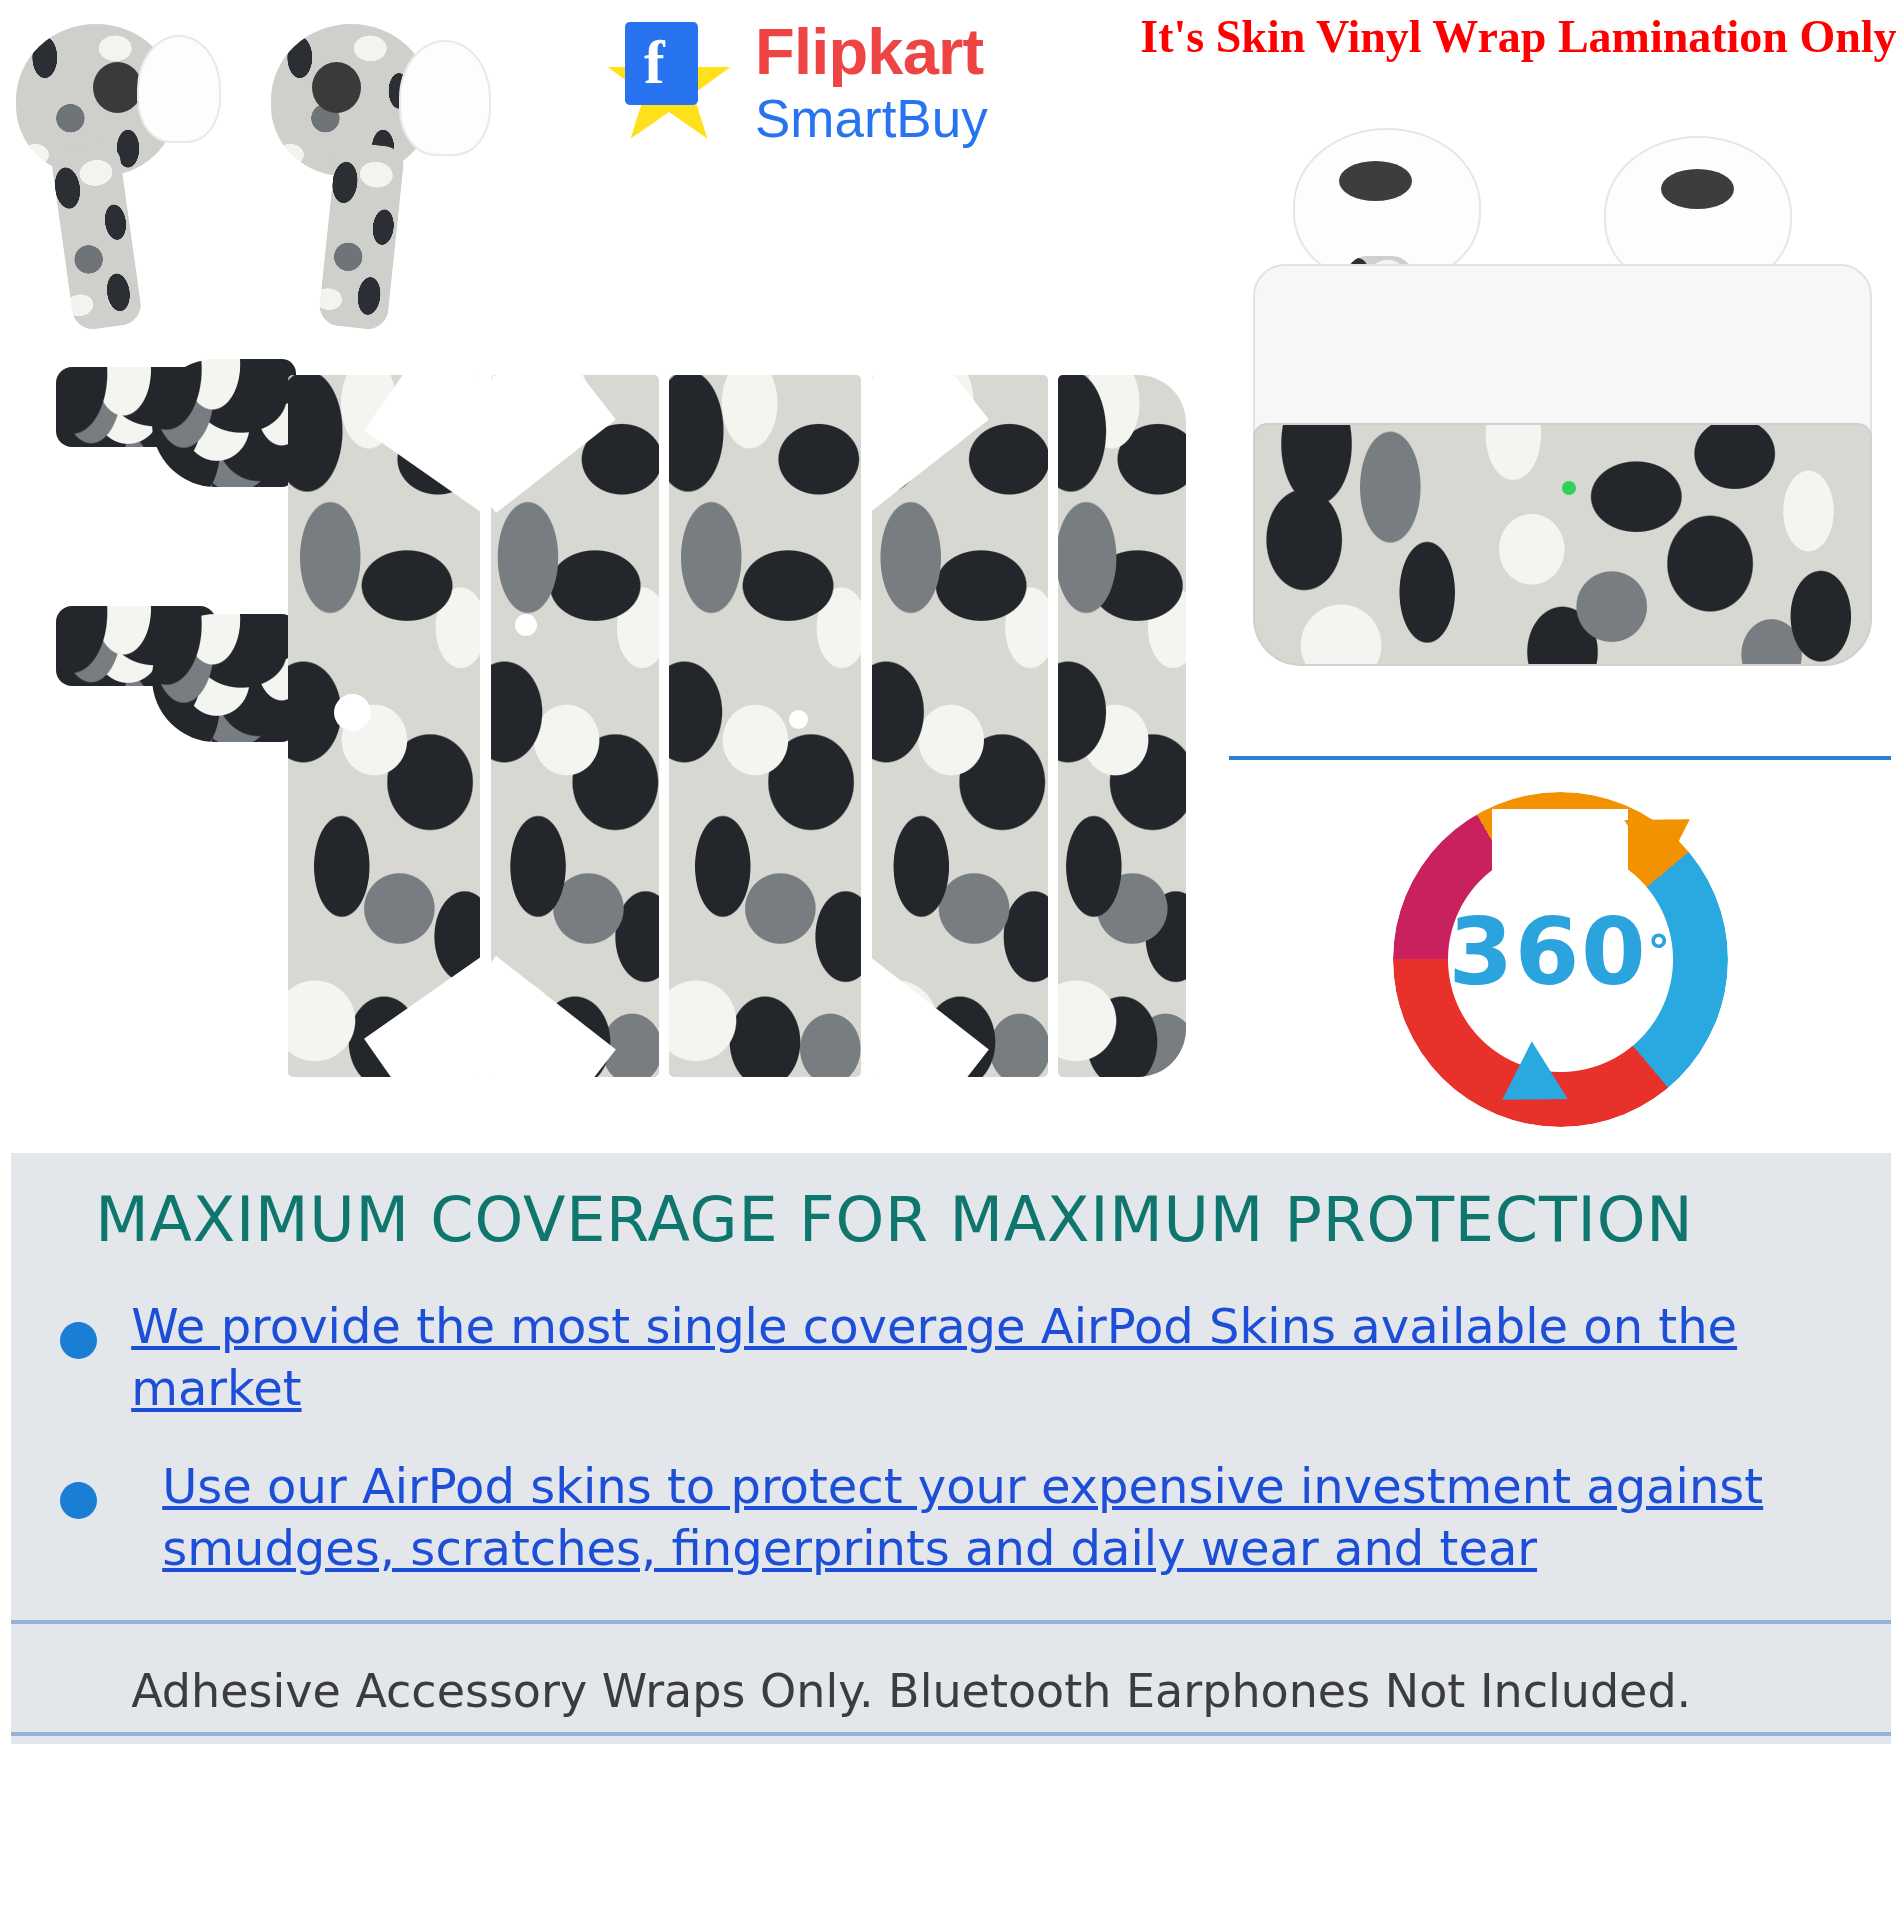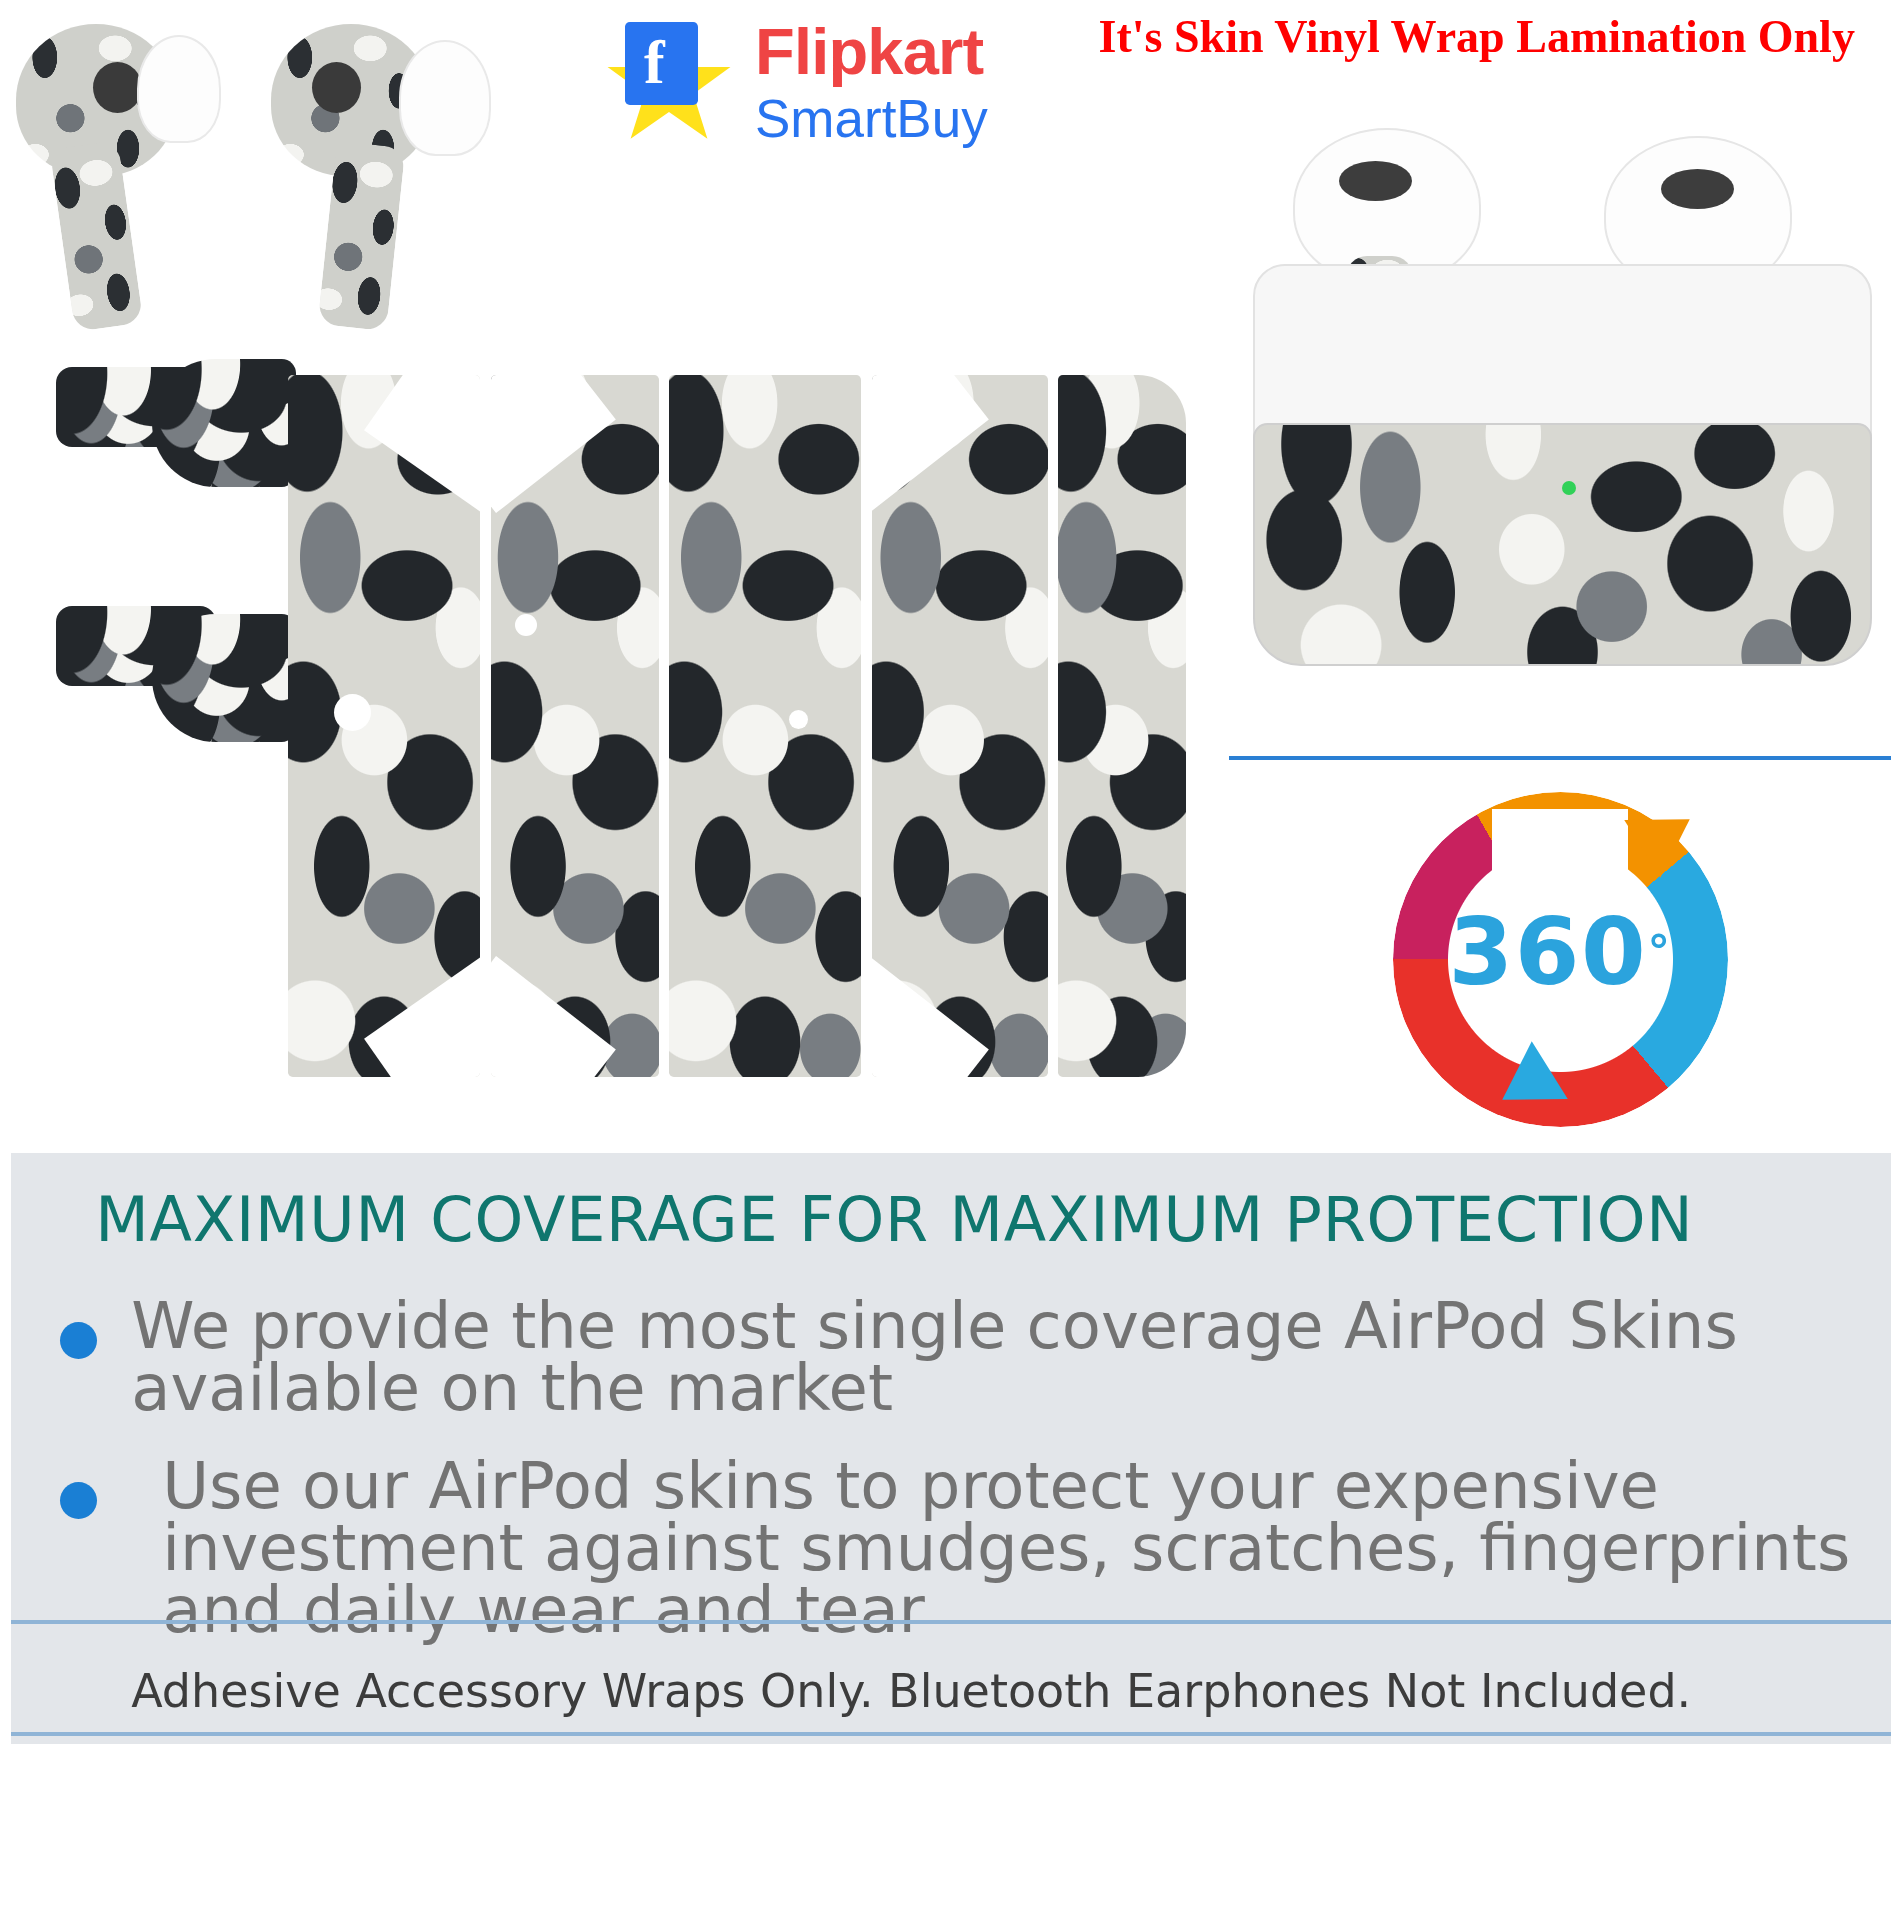--- a/index.html
+++ b/index.html
@@ -13,21 +13,21 @@
   
   .brand{position:absolute;left:595px;top:8px;width:495px;height:152px;}
   .brand .star-wrap{position:absolute;left:0;top:8px;width:152px;height:132px;}
   .brand .star{position:absolute;left:6.4px;top:4.8px;width:136px;height:128px;}
   .brand .f-badge{position:absolute;left:30px;top:6.4px;width:73px;height:83px;background:#2874f0;border-radius:4.8px;}
   .brand .f-letter{position:absolute;left:49px;top:14.4px;color:#fff;font-size:62px;font-weight:bold;font-family:"Liberation Serif", serif;line-height:64px;}
   .brand .name{position:absolute;left:160px;top:6.4px;font-size:65px;font-weight:bold;color:#ef4444;letter-spacing:-0.8px;}
   .brand .sub{position:absolute;left:160px;top:80px;font-size:53px;color:#2874f0;font-weight:normal;}
 
   
-  .headline{position:absolute;right:6.4px;top:9.6px;width:798px;text-align:left;color:#ff0000;font-size:46px;font-weight:bold;font-family:"Liberation Serif", serif;white-space:nowrap;}
+  .headline{position:absolute;right:6.4px;top:9.6px;width:798px;text-align:right;color:#ff0000;font-size:46px;font-weight:bold;font-family:"Liberation Serif", serif;white-space:nowrap;}
 
   
   .buds{position:absolute;left:8px;top:8px;width:511px;height:335px;}
   .bud{position:absolute;}
   .bud .head{position:absolute;border-radius:50% 50% 46% 46%;}
   .bud .stem{position:absolute;border-radius:21px;}
   .camo-fill{background-color:#cfd0cb;background-image:
      radial-gradient(ellipse 21px 35px at 18% 22%, #2b2f33 0 58%, transparent 60%),
      radial-gradient(ellipse 27px 21px at 62% 16%, #f3f3f0 0 60%, transparent 62%),
      radial-gradient(ellipse 17.6px 30px at 80% 44%, #2b2f33 0 58%, transparent 60%),
@@ -83,21 +83,21 @@
   .ring-cut{position:absolute;left:263px;top:49px;width:136px;height:72px;background:#fff;transform:rotate(0deg);}
   .arrow-a{position:absolute;left:403px;top:46px;width:0;height:0;border-left:34px solid transparent;border-right:34px solid transparent;border-bottom:56px solid #f39200;transform:rotate(58deg);}
   .arrow-b{position:absolute;left:263px;top:297px;width:0;height:0;border-left:34px solid transparent;border-right:34px solid transparent;border-top:56px solid #29a9e0;transform:rotate(58deg);}
   .t360{position:absolute;left:0;top:0;width:662px;height:383px;display:flex;align-items:center;justify-content:center;font-size:93px;color:#2ba3dd;font-weight:bold;letter-spacing:1.6px;font-family:"DejaVu Sans", sans-serif;}
   .deg{font-size:45px;vertical-align:super;}
 
   
   .panel{position:absolute;left:11.2px;top:1149px;width:1880px;height:591px;background:#e3e6ea;border-top:4.8px solid #ffffff;}
   .panel .hdr{position:absolute;left:84px;top:30px;font-size:62px;color:#0f766e;letter-spacing:0.8px;font-family:"DejaVu Sans", sans-serif;white-space:nowrap;}
   .bullet{position:absolute;width:37px;height:37px;border-radius:50%;background:#1a7fd4;}
-  .btext{position:absolute;font-size:64px;color:#737373;line-height:62px;font-family:"DejaVu Sans", sans-serif;}
+  .btext{position:absolute;font-size:48px;color:#1d4ed8;line-height:62px;font-family:"DejaVu Sans", sans-serif;text-decoration:underline;}
   .rule{position:absolute;left:0;width:1880px;height:4px;background:#8fb4d6;}
   .foot-note{position:absolute;left:120px;top:511px;font-size:46px;color:#3c3c3c;font-family:"DejaVu Sans", sans-serif;white-space:nowrap;}
 
   
   .title-block{position:absolute;left:48px;top:1764px;width:1756px;color:#000;font-size:57px;font-weight:bold;line-height:77px;font-family:"Liberation Serif", serif;}
 </style>
 </head>
 <body>
 
 <div class="page">

